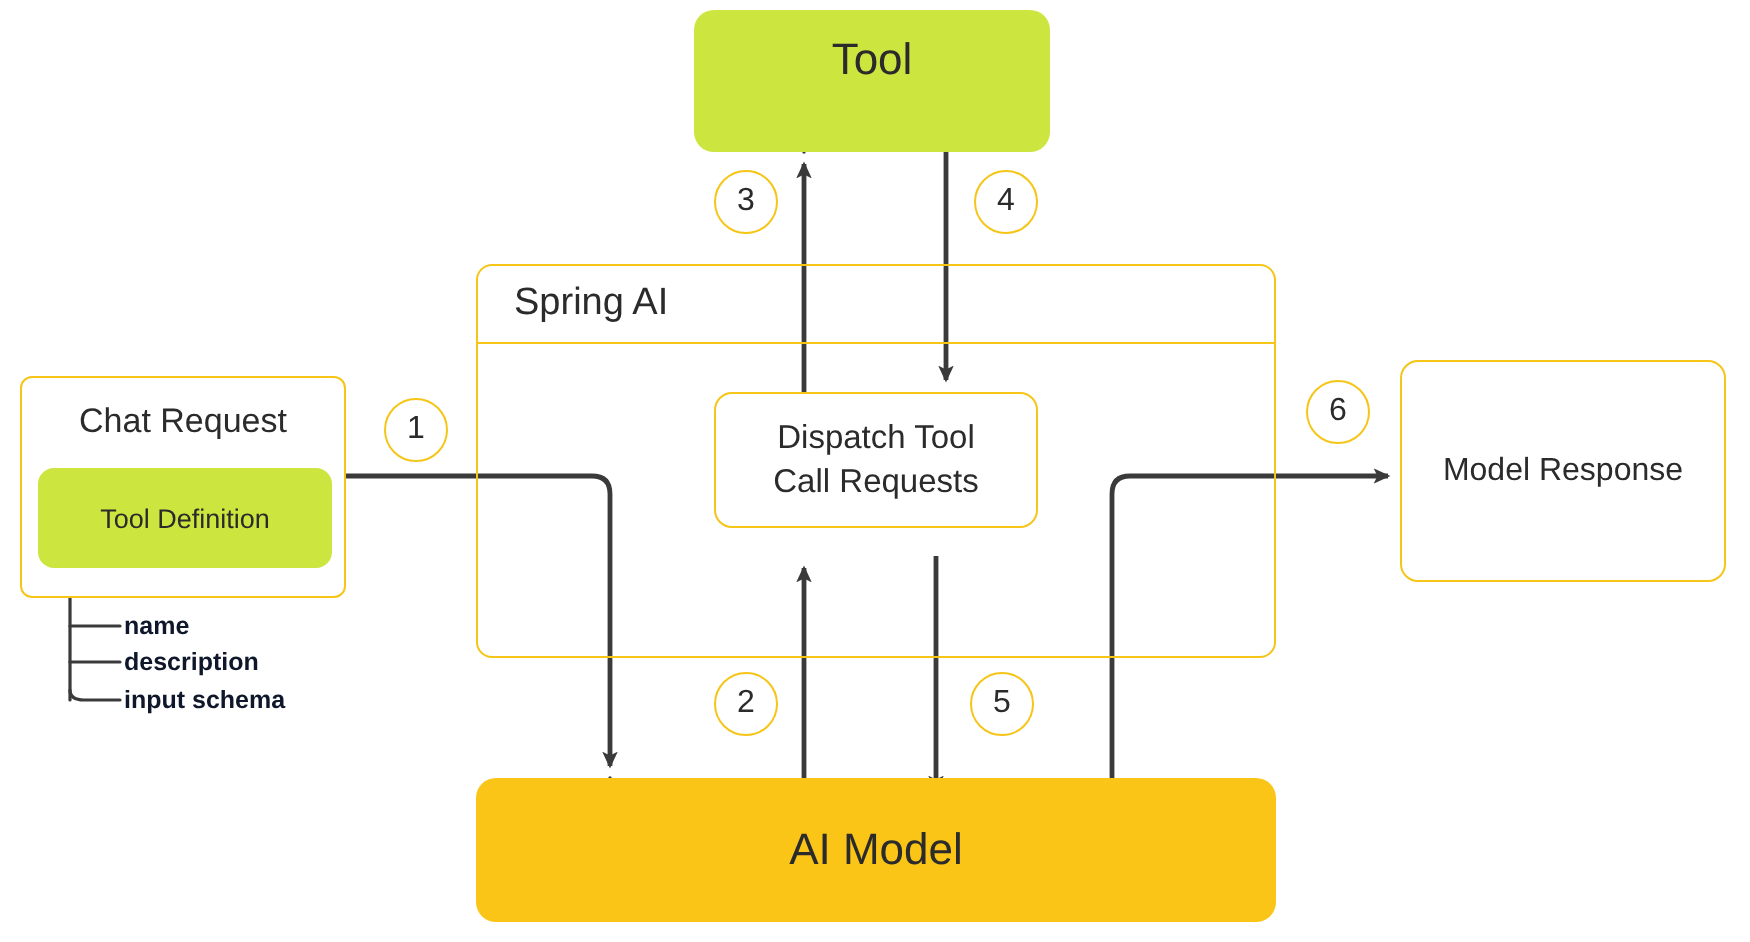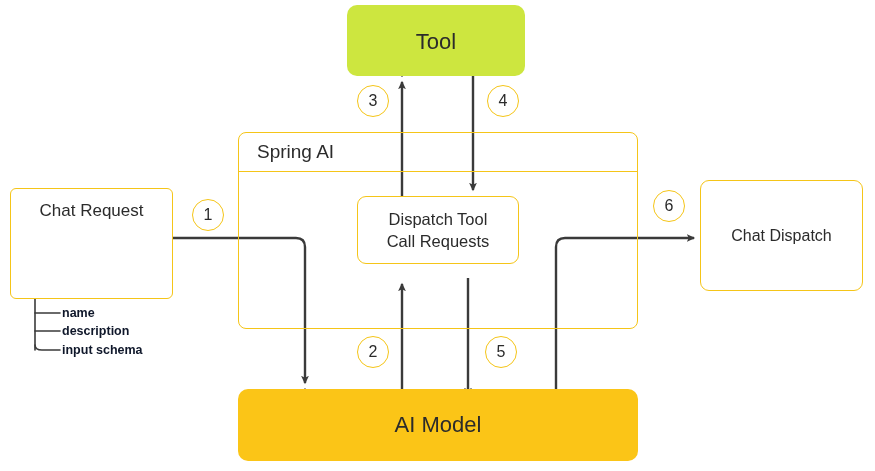--- a/index.html
+++ b/index.html
@@ -32,21 +32,21 @@
     text-align: center;
     color: #2b2b2b;
   }
   
   #tool-node {
     left: 347px; top: 5px; width: 178px; height: 71px;
     background: #cde63f;
     border-radius: 10px;
     font-size: 22px;
     align-items: flex-start;
-    padding-top: 24px;
+    padding-top: 12px;
     text-align: right;
   }
   
   #spring-ai-container {
     left: 238px; top: 132px; width: 400px; height: 197px;
     border: 1.6px solid #f5c518;
     border-radius: 8px;
     background: transparent;
     display: block;
   }
@@ -189,24 +189,27 @@
       <div>Call Requests</div>
     </div>
   </div>
 
   <div class="node" id="ai-model-node">
     <span>AI Model</span>
   </div>
 
   <div class="node" id="chat-request-node">
     <div id="chat-request-title">Chat Request</div>
+    <div id="tool-definition-node">
+      <span>Tool Definition</span>
+    </div>
   </div>
 
   <div class="node" id="chat-response-node">
-    <span>Chat Dispatch</span>
+    <span>Model Response</span>
   </div>
 
   <div class="tree-label" style="left:62px; top:306px;">name</div>
   <div class="tree-label" style="left:62px; top:324px;">description</div>
   <div class="tree-label" style="left:62px; top:343px;">input schema</div>
 
   <div class="step-circle" style="left:192px; top:199px;">
     <span>1</span>
   </div>
   <div class="step-circle" style="left:357px; top:336px;">

